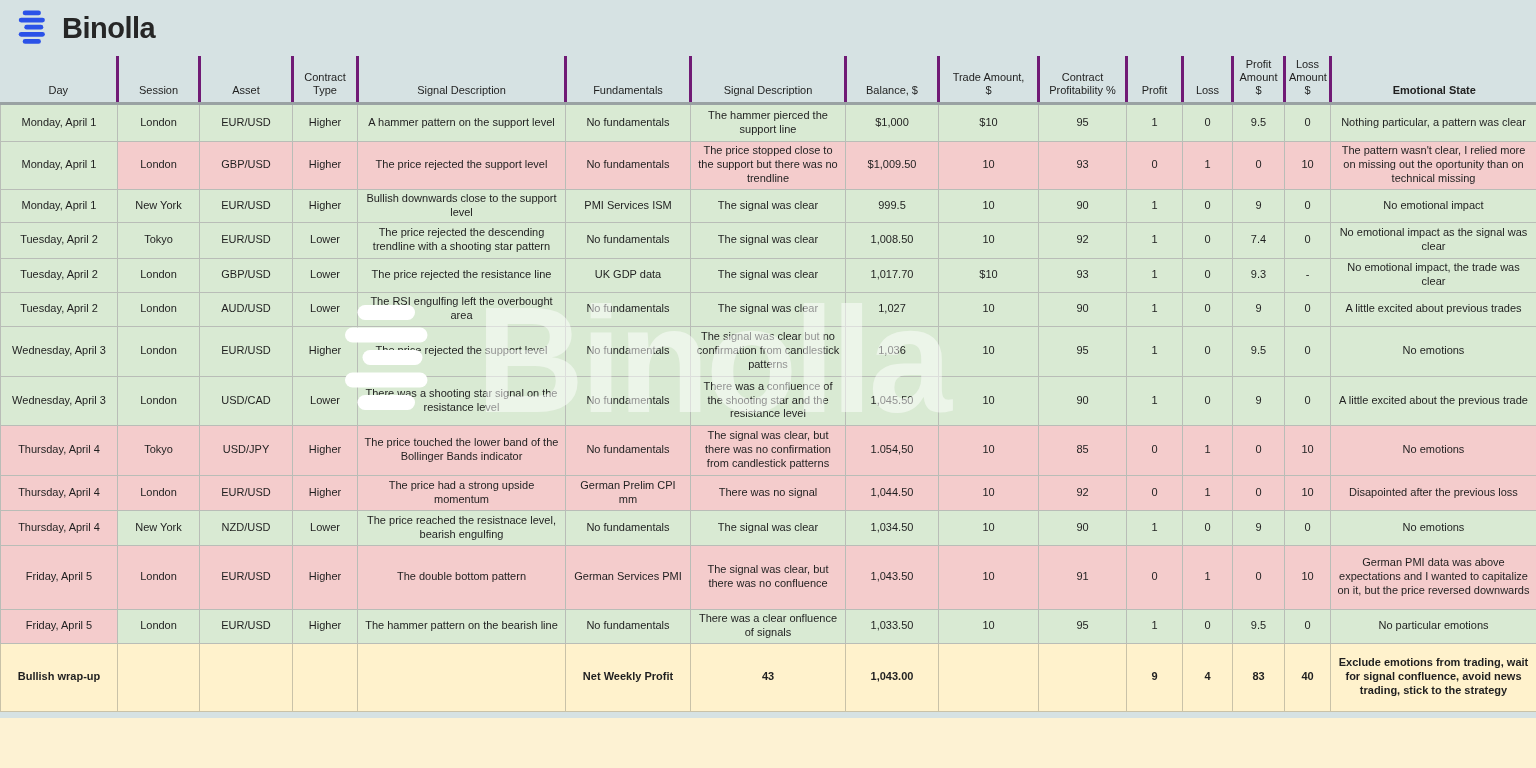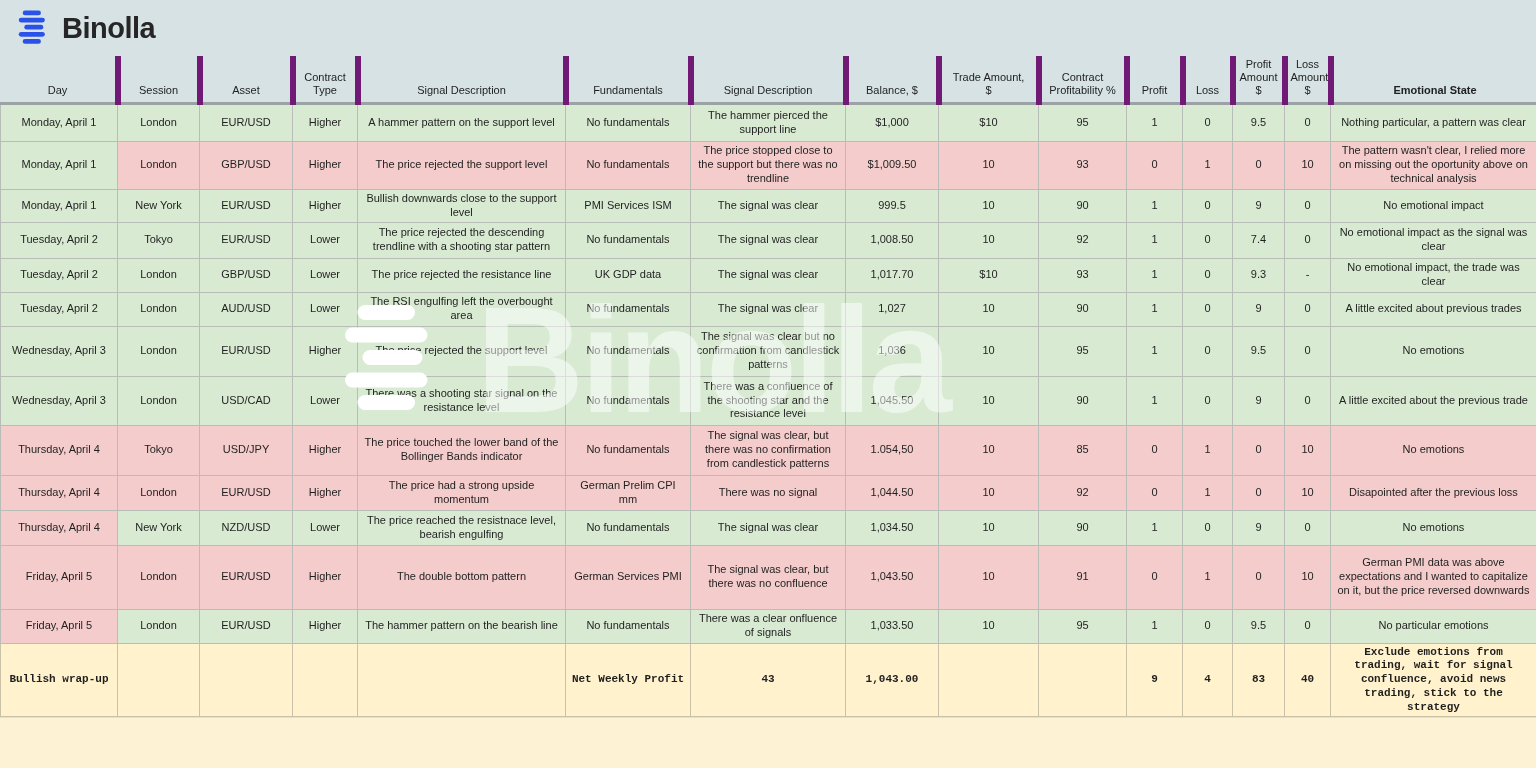--- a/index.html
+++ b/index.html
@@ -10,33 +10,33 @@
     color:#1f1f1f;
   }
   .topbar{
     height:56px;display:flex;align-items:center;gap:10px;padding-left:14px;box-sizing:border-box;
   }
   .logo-text{font-size:29px;font-weight:bold;color:#262626;letter-spacing:-0.5px;}
   table{border-collapse:collapse;table-layout:fixed;width:1536px;}
   thead th{
     vertical-align:bottom;text-align:center;font-weight:400;font-size:11px;line-height:1.2;
     padding:2px 3px 4px 3px;white-space:pre-line;
-    border-left:1px solid #bfc7c8;border-right:6px solid #701a75;
+    border-left:1px solid #bfc7c8;border-right:3px solid #701a75;
     border-bottom:3px solid #9aa2a3;
   }
   thead th:first-child{border-left:none;}
   thead th:last-child{border-right:none;font-weight:bold;}
   tbody td{
     font-size:11px;line-height:1.25;text-align:center;vertical-align:middle;
     padding:2px 4px;border:1px solid #b9bdb7;overflow:hidden;
   }
   .c-green{background:#d9ead3;}
   .c-red{background:#f4cccc;}
   .c-yellow{background:#fff2cc;border-color:#c9c2a8;}
-  tr.summary td{font-weight:bold;font-family:Liberation Mono, monospace;}
+  tr.summary td{font-weight:bold;}
   .bottom-band{position:absolute;left:0;right:0;bottom:0;height:50px;background:#fdf2d3;}
   .watermark{
     position:absolute;left:330px;top:285px;display:flex;align-items:center;gap:26px;
     color:rgba(255,255,255,0.5);pointer-events:none;z-index:5;
   }
   .watermark .wm-text{font-size:150px;font-weight:bold;letter-spacing:-4px;line-height:1;}
   .stripes{display:block;}
 </style>
 </head>
 <body>
@@ -124,21 +124,21 @@
         <td class="c-red">The price rejected the support level</td>
         <td class="c-red">No fundamentals</td>
         <td class="c-red">The price stopped close to the support but there was no trendline</td>
         <td class="c-red">$1,009.50</td>
         <td class="c-red">10</td>
         <td class="c-red">93</td>
         <td class="c-red">0</td>
         <td class="c-red">1</td>
         <td class="c-red">0</td>
         <td class="c-red">10</td>
-        <td class="c-red">The pattern wasn't clear, I relied more on missing out the oportunity above on technical analysis</td>
+        <td class="c-red">The pattern wasn't clear, I relied more on missing out the oportunity than on technical missing</td>
       </tr>
       <tr style="height: 33px;">
         <td class="c-green">Monday, April 1</td>
         <td class="c-green">New York</td>
         <td class="c-green">EUR/USD</td>
         <td class="c-green">Higher</td>
         <td class="c-green">Bullish downwards close to the support level</td>
         <td class="c-green">PMI Services ISM</td>
         <td class="c-green">The signal was clear</td>
         <td class="c-green">999.5</td>

